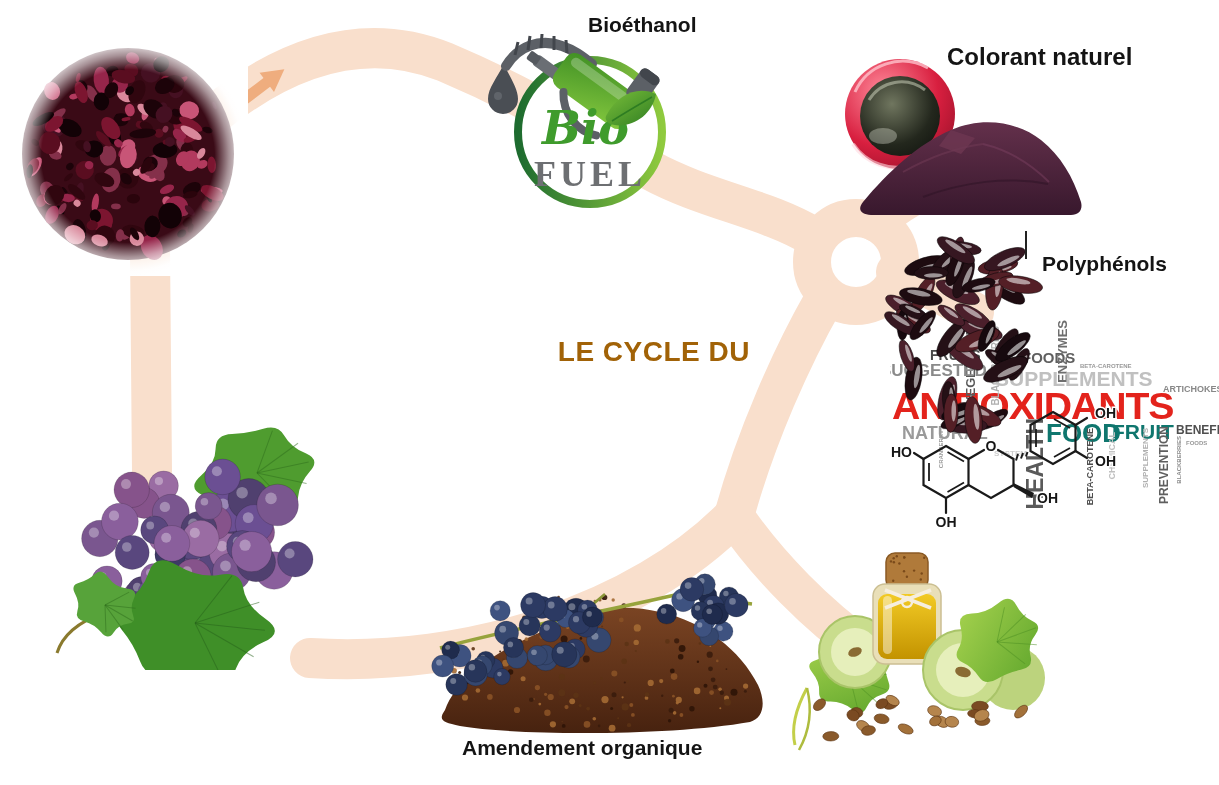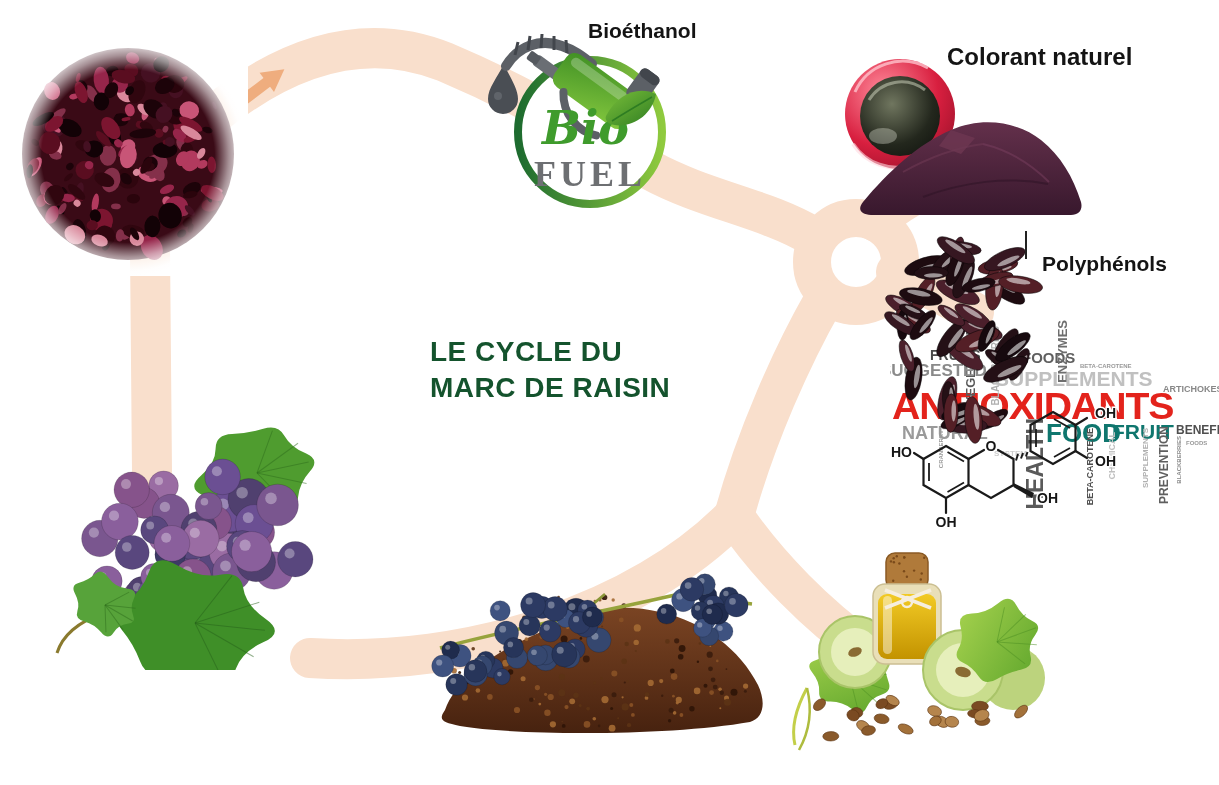--- a/index.html
+++ b/index.html
@@ -1,22 +1,22 @@
 <!DOCTYPE html>
 <html><head>
 <meta charset="utf-8">
 <style>
   html,body{margin:0;padding:0;background:#fff;}
   #stage{position:relative;width:1219px;height:785px;background:#fff;overflow:hidden;
          font-family:"Liberation Sans",sans-serif;}
   .abs{position:absolute;}
   .plabel{position:absolute;font-weight:bold;color:#141414;white-space:nowrap;
           font-family:"Liberation Sans",sans-serif;}
-  #title{position:absolute;left:430px;top:334px;width:330px;text-align:left;
-         font-size:28px;font-weight:bold;color:#14532d;line-height:1.3;letter-spacing:.5px;}
+  #title{position:absolute;left:420px;top:334px;width:330px;text-align:right;
+         font-size:28px;font-weight:bold;color:#a16207;line-height:1.3;letter-spacing:.5px;}
   #wordcloud{position:absolute;left:890px;top:316px;width:329px;height:210px;overflow:hidden;z-index:2;}
   .wcw{position:absolute;font-weight:bold;white-space:nowrap;line-height:1;letter-spacing:0;}
   .vword{writing-mode:vertical-rl;transform:rotate(180deg);}
   #antiox{position:absolute;left:2px;top:72px;font-size:37px;font-weight:bold;
           transform:scaleX(1.06);transform-origin:left top;letter-spacing:-1px;line-height:1;}
   #mol-atoms text{font:bold 14px "Liberation Sans",sans-serif;fill:#151515;
                   stroke:#fff;stroke-width:3px;paint-order:stroke;}
   .molbond{stroke:#1a1a1a;stroke-width:2.2;fill:none;stroke-linecap:round;}
   .molbond2{stroke:#1a1a1a;stroke-width:1.8;fill:none;}
   #leader-line{position:absolute;left:1025px;top:231px;width:2px;height:28px;background:#222;z-index:4;}
@@ -39,21 +39,20 @@
       <path d="M 734,516 C 640,612 470,668 310,658"></path>
     </g>
     <g transform="translate(262,86) rotate(-37)" fill="#efad7e">
       <rect x="-24" y="-5.5" width="32" height="11" rx="2"></rect>
       <polygon points="6,-12 6,12 28,0"></polygon>
     </g>
   </svg>
 
   <div id="title">
     <div>LE CYCLE DU</div>
-    <div>MARC DE RAISIN</div>
   </div>
 
   <svg class="abs" style="left:8px;top:36px;z-index:2" width="240" height="240" viewBox="0 0 240 240">
     <defs>
       <radialGradient id="fade" cx="0.5" cy="0.5" r="0.5">
         <stop offset="0%" stop-color="#fff" stop-opacity="0"></stop>
         <stop offset="72%" stop-color="#fff" stop-opacity="0"></stop>
         <stop offset="84%" stop-color="#fff" stop-opacity="0.55"></stop>
         <stop offset="96%" stop-color="#fff" stop-opacity="0.97"></stop>
         <stop offset="100%" stop-color="#fff" stop-opacity="1"></stop>
@@ -1008,17 +1007,18 @@
         <ellipse cx="96.9" cy="153.7" rx="6.2" ry="4.6" fill="#7a4a22" stroke="#5e3614" stroke-width="0.6" transform="rotate(-26 96.9 153.7)"></ellipse>
         <ellipse cx="195.0" cy="156.3" rx="8.4" ry="5.0" fill="#7a4a22" stroke="#5e3614" stroke-width="0.6" transform="rotate(1 195.0 156.3)"></ellipse>
         <ellipse cx="150.4" cy="171.0" rx="6.0" ry="4.6" fill="#a3713a" stroke="#5e3614" stroke-width="0.6" transform="rotate(-24 150.4 171.0)"></ellipse>
         <ellipse cx="120.7" cy="179.0" rx="7.9" ry="4.3" fill="#a3713a" stroke="#5e3614" stroke-width="0.6" transform="rotate(24 120.7 179.0)"></ellipse>
         <ellipse cx="189.8" cy="163.7" rx="7.2" ry="4.2" fill="#7a4a22" stroke="#5e3614" stroke-width="0.6" transform="rotate(4 189.8 163.7)"></ellipse>
         <ellipse cx="68.1" cy="165.3" rx="6.3" ry="5.4" fill="#7a4a22" stroke="#5e3614" stroke-width="0.6" transform="rotate(27 68.1 165.3)"></ellipse>
         <ellipse cx="196.6" cy="165.4" rx="7.6" ry="5.6" fill="#b5854d" stroke="#5e3614" stroke-width="0.6" transform="rotate(-20 196.6 165.4)"></ellipse>
       </g>
   </svg>
 
-  <div class="plabel" style="left:588px;top:19px;font-size:21px;z-index:5">Bioéthanol</div>
+  <div class="plabel" style="left:588px;top:13px;font-size:21px;z-index:5">Bioéthanol</div>
   <div class="plabel" style="left:947px;top:43px;font-size:24px;z-index:5">Colorant naturel</div>
   <div class="plabel" style="left:1042px;top:252px;font-size:21px;z-index:5">Polyphénols</div>
+  <div class="plabel" style="left:462px;top:736px;font-size:21px;z-index:5">Amendement organique</div>
 
 </div>
 
 </body></html>

